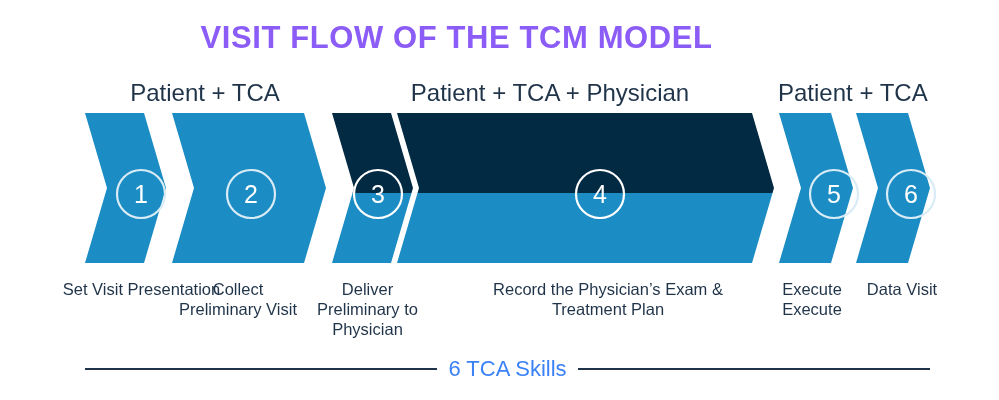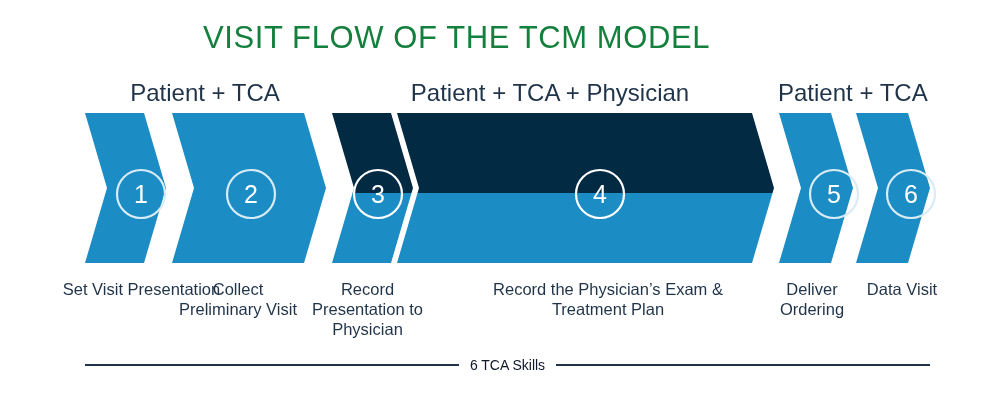--- a/index.html
+++ b/index.html
@@ -18,22 +18,22 @@
 
   
   #diagram-title {
     position: absolute;
     top: 21px;
     left: 0;
     width: 913px;
     text-align: center;
     font-size: 31px;
     letter-spacing: 0.6px;
-    color: #15803d;
-    font-weight: 400;
+    color: #8b5cf6;
+    font-weight: 700;
     line-height: 1.1;
     white-space: nowrap;
   }
 
   
   .group-header {
     position: absolute;
     top: 80px;
     text-align: center;
     font-size: 24px;
@@ -90,22 +90,22 @@
     align-items: center;
     gap: 11px;
   }
   .footer-rule {
     flex: 1 1 auto;
     height: 2px;
     background: #1f3349;
   }
   #footer-label {
     flex: 0 0 auto;
-    font-size: 14px;
-    color: #0f172a;
+    font-size: 22px;
+    color: #3b82f6;
     white-space: nowrap;
     line-height: 1;
   }
 </style>
 </head>
 <body>
 
 <div id="diagram-title">VISIT FLOW OF THE TCM MODEL</div>
 
 <div class="group-header" id="group-header-0">Patient + TCA</div>
@@ -190,22 +190,22 @@
     </g>
     <g>
       <circle cx="911" cy="194" r="24" fill="none" stroke="#d9ecf6" stroke-width="2.2"></circle>
       <text class="step-number" x="911" y="194" text-anchor="middle" dominant-baseline="central">6</text>
     </g>
   </svg>
 </div>
 
 <div class="step-caption" id="step-caption-0">Set Visit Presentation</div>
 <div class="step-caption" id="step-caption-1">Collect Preliminary Visit</div>
-<div class="step-caption" id="step-caption-2">Record Presentation to Physician</div>
+<div class="step-caption" id="step-caption-2">Deliver Preliminary to Physician</div>
 <div class="step-caption" id="step-caption-3">Record the Physician’s Exam &amp; Treatment Plan</div>
-<div class="step-caption" id="step-caption-4">Deliver Ordering</div>
+<div class="step-caption" id="step-caption-4">Execute Execute</div>
 <div class="step-caption" id="step-caption-5">Data Visit</div>
 
 <div id="footer-band">
   <div class="footer-rule"></div>
   <div id="footer-label">6 TCA Skills</div>
   <div class="footer-rule"></div>
 </div>
 
 </body></html>

